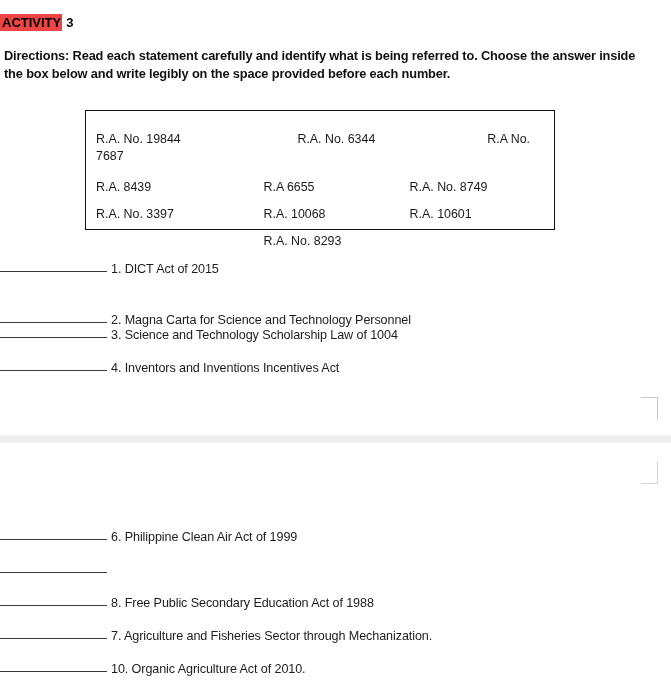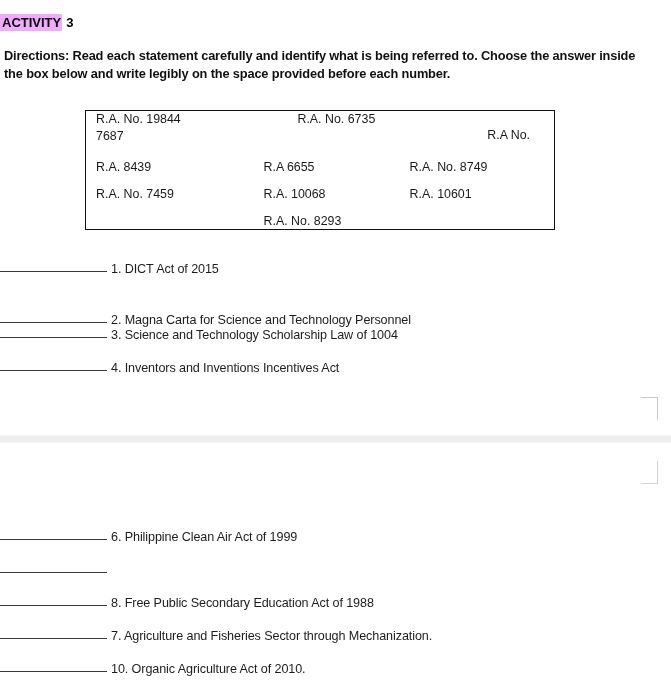--- a/index.html
+++ b/index.html
@@ -59,21 +59,21 @@
   
   .activity-line {
     position: absolute;
     left: 0px;
     top: 14px;
     font-size: 13px;
     line-height: 17px;
     white-space: nowrap;
   }
   .hl {
-    background: #f0abfc;
+    background: #ef4444;
     color: #000000;
     font-weight: 700;
     padding: 1px 1px 1px 2px;
   }
   .activity-num {
     font-weight: 700;
     color: #000000;
     padding-left: 4px;
   }
 
@@ -91,21 +91,21 @@
 
   
   .ra-box {
     position: absolute;
     left: 85px;
     top: 110px;
     width: 470px;
     height: 120px;
     border: 1.6px solid #111111;
     box-sizing: border-box;
-    padding: 0 0 0 0;
+    padding: 20px 0 0 0;
   }
   .ra-row {
     display: flex;
     width: 100%;
     box-sizing: border-box;
     padding: 0 10px;
   }
   .ra-row.r1 { margin-bottom: 2px; }
   .ra-row.r2 { margin-top: 14px; }
   .ra-row.r3 { margin-top: 10px; }
@@ -115,21 +115,21 @@
     font-size: 12.4px;
     line-height: 17px;
     color: #1a1a1a;
     box-sizing: border-box;
   }
   .c1 { width: 172px; }
   .c2 { width: 150px; }
   .c3 { width: 138px; }
 
   .ra-center { text-align: center; }
-  .ra-right  { text-align: right; padding-right: 14px; margin-top: 16px; }
+  .ra-right  { text-align: right; padding-right: 14px; }
 
   
   .item {
     position: absolute;
     left: 0px;
     font-size: 12.6px;
     line-height: 17px;
     color: #1d1d1d;
     white-space: nowrap;
   }
@@ -153,30 +153,30 @@
   </div>
 
   <div class="directions">Directions: Read each statement carefully and identify what is being referred to. Choose the answer inside the box below and write legibly on the space provided before each number.</div>
 
   <div class="ra-box">
     <div class="ra-row r1">
       <div class="ra-cell c1">
         <div>R.A. No. 19844</div>
         <div>7687</div>
       </div>
-      <div class="ra-cell c2 ra-center">R.A. No. 6735</div>
+      <div class="ra-cell c2 ra-center">R.A. No. 6344</div>
       <div class="ra-cell c3 ra-right">R.A No.</div>
     </div>
     <div class="ra-row r2">
       <div class="ra-cell c1">R.A. 8439</div>
       <div class="ra-cell c2">R.A 6655</div>
       <div class="ra-cell c3">R.A. No. 8749</div>
     </div>
     <div class="ra-row r3">
-      <div class="ra-cell c1">R.A. No. 7459</div>
+      <div class="ra-cell c1">R.A. No. 3397</div>
       <div class="ra-cell c2">R.A. 10068</div>
       <div class="ra-cell c3">R.A. 10601</div>
     </div>
     <div class="ra-row r4">
       <div class="ra-cell c1"></div>
       <div class="ra-cell c2">R.A. No. 8293</div>
       <div class="ra-cell c3"></div>
     </div>
   </div>
 

